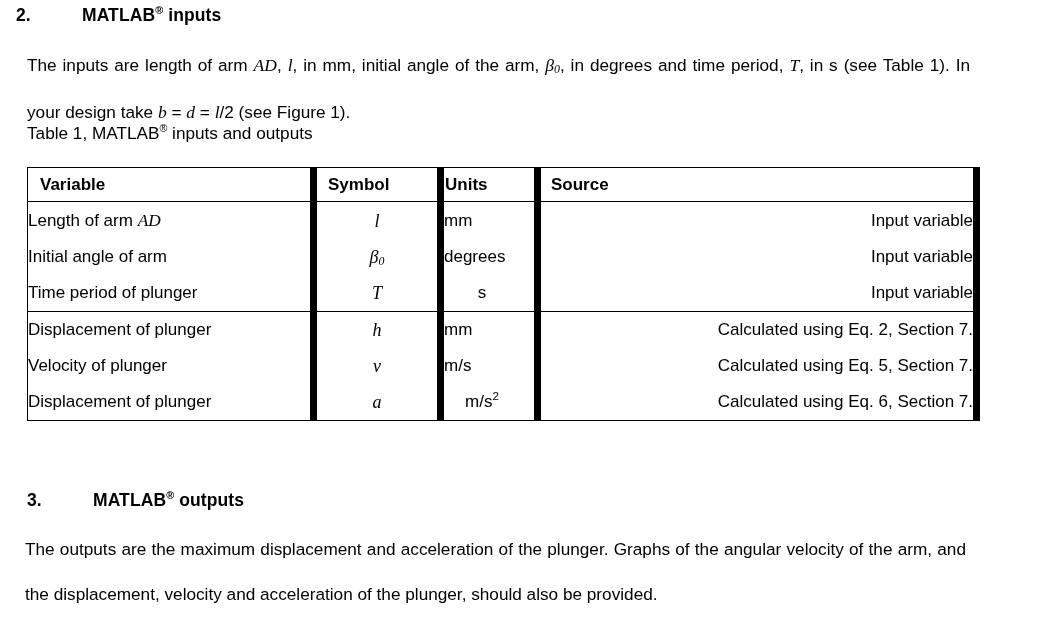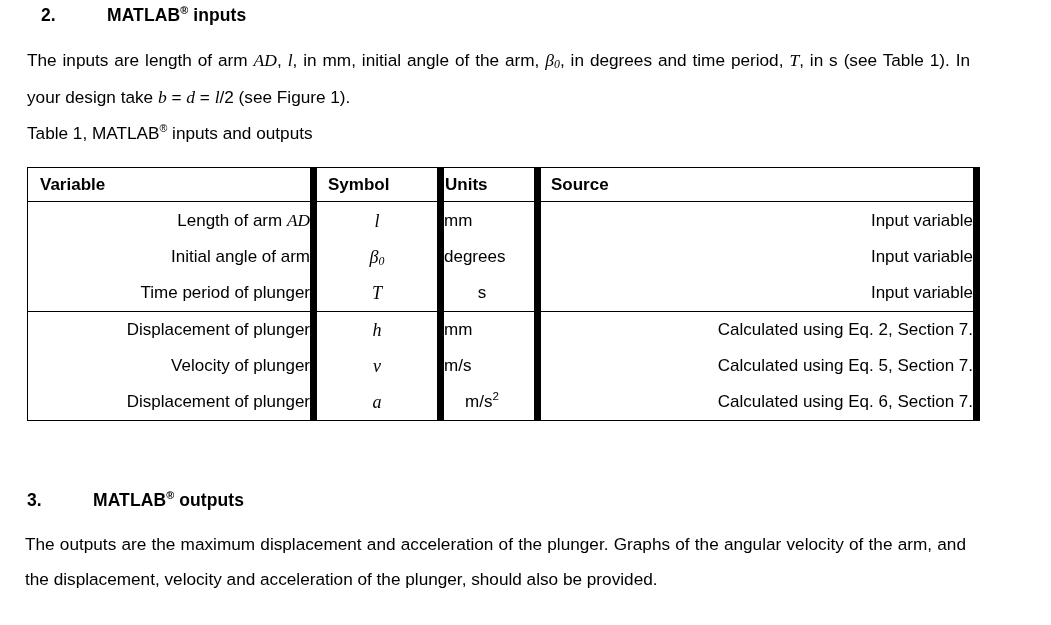--- a/index.html
+++ b/index.html
@@ -40,21 +40,21 @@
   .section-heading sup {
     font-size: 0.62em;
     vertical-align: super;
     line-height: 0;
   }
 
   
   .para {
     position: absolute;
     font-size: 17.2px;
-    line-height: 35px;
+    line-height: 45px;
     text-align: justify;
     text-justify: inter-word;
   }
 
   .mi {
     font-family: "Liberation Serif", serif;
     font-style: italic;
     font-size: 1.02em;
   }
   .mi sub {
@@ -119,42 +119,42 @@
     border-bottom: 0;
   }
   table.spec tbody tr.group-end td {
     border-bottom: 1.4px solid #000;
   }
   table.spec tbody tr.last-row td {
     border-bottom: 1.4px solid #000;
   }
   table.spec tbody tr.first-in-group td { padding-top: 1px; }
 
-  td.var  { padding-left: 12px; text-align: right; margin-left: 17px; }
+  td.var  { padding-left: 12px; text-align: left; margin-left: 17px; }
   td.sym  { text-align: center;
             font-family: "Liberation Serif", serif;
             font-style: italic;
             font-size: 18px; }
   td.sym sub {
     font-size: 0.66em;
     vertical-align: baseline;
     position: relative;
     top: 2px;
   }
   td.unit { padding-left: 11px; text-align: left; }
   td.unit.ctr { padding-left: 0; text-align: center; text-indent: -14px; }
   td.unit sup { font-size: 0.68em; vertical-align: super; line-height: 0; }
   td.src  { padding-left: 10px; text-align: right; }
 </style>
 </head>
 <body>
 
 <div class="page">
 
-  <div class="section-heading" style="left:41px; top:5px;">
+  <div class="section-heading" style="left:16px; top:5px;">
     <span class="num">2.</span><span>MATLAB</span><sup>®</sup><span> inputs</span>
   </div>
 
   <div class="para" style="left:27px; top:43px; width:943px;"><span>The inputs are length of arm </span><span class="mi">AD</span><span>, </span><span class="mi">l</span><span>, in mm, initial angle of the arm, </span><span class="mi"><span>β</span><sub>0</sub></span><span>, in degrees and time period, </span><span class="mi">T</span><span>, in s (see Table 1). In your design take </span><span class="mi">b</span><span> = </span><span class="mi">d</span><span> = </span><span class="mi">l</span><span>/2 (see Figure 1).</span>
   </div>
 
   <div class="table-caption" style="left:27px; top:123px;"><span>Table 1, MATLAB</span><sup>®</sup><span> inputs and outputs</span>
   </div>
 
   <div class="tbl-wrap">

